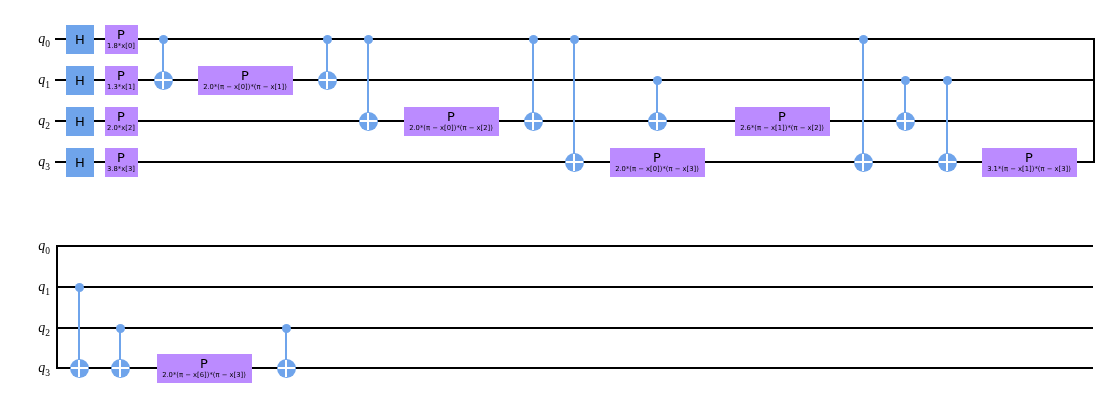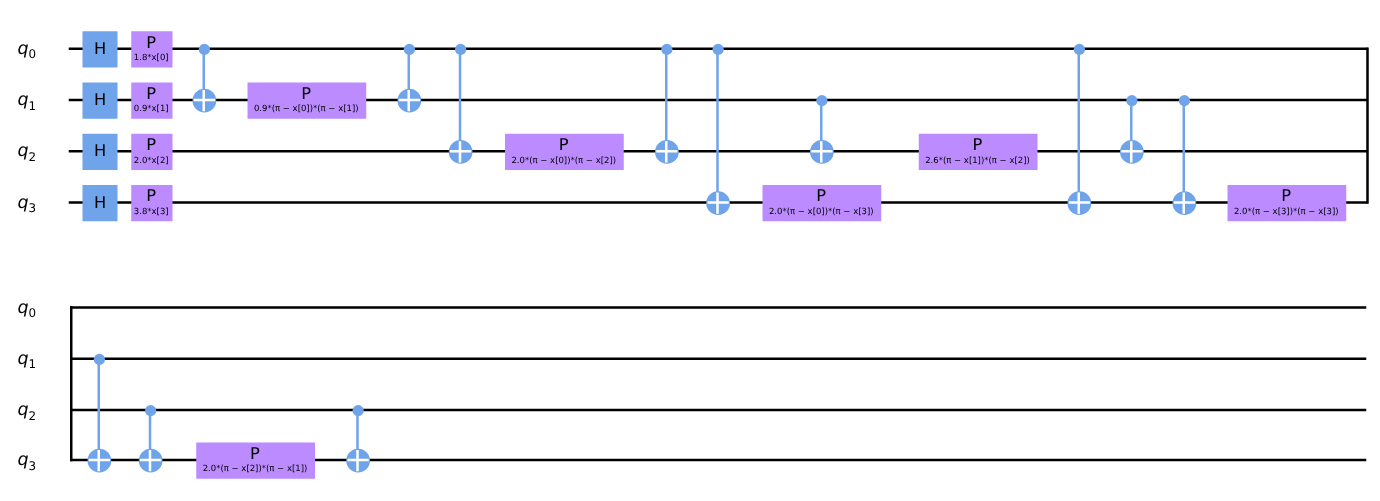--- a/index.html
+++ b/index.html
@@ -13,25 +13,27 @@
     width: 1104px;
     height: 401px;
     background: #ffffff;
     overflow: hidden;
   }
   .circuit { position: absolute; left: 0; top: 0; width: 1104px; height: 401px; }
   .qlabel {
     position: absolute;
     left: 14px;
     width: 36px;
+    text-align: right;
     font-size: 14px;
     line-height: 20px;
     font-style: italic;
     color: #000000;
     white-space: nowrap;
+    font-family: Liberation Serif, serif;
   }
   .qlabel sub {
     font-style: normal;
     font-size: 9.5px;
     line-height: 0;
   }
   .wire { position: absolute; height: 2px; background: #000000; }
   .vline { position: absolute; width: 2px; background: #000000; }
   .cxline { position: absolute; width: 2px; }
   .ctrl {
@@ -84,39 +86,39 @@
       </div>
       <div class="gatebox" style="left: 66px; top: 147.5px; width: 28px; background: rgb(111, 164, 235);">
         <span class="glabel">H</span>
       </div>
       <div class="gatebox" style="left: 104.5px; top: 24.5px; width: 33px; background: rgb(187, 139, 255);">
         <span class="glabel">P</span>
         <span class="gsub">1.8*x[0]</span>
       </div>
       <div class="gatebox" style="left: 104.5px; top: 65.5px; width: 33px; background: rgb(187, 139, 255);">
         <span class="glabel">P</span>
-        <span class="gsub">0.9*x[1]</span>
+        <span class="gsub">1.3*x[1]</span>
       </div>
       <div class="gatebox" style="left: 104.5px; top: 106.5px; width: 33px; background: rgb(187, 139, 255);">
         <span class="glabel">P</span>
         <span class="gsub">2.0*x[2]</span>
       </div>
       <div class="gatebox" style="left: 104.5px; top: 147.5px; width: 33px; background: rgb(187, 139, 255);">
         <span class="glabel">P</span>
         <span class="gsub">3.8*x[3]</span>
       </div>
       <div class="cxline" style="left: 162px; top: 39px; height: 41px; background: rgb(111, 164, 235);"></div>
       <div class="ctrl" style="left: 158.5px; top: 34.5px; background: rgb(111, 164, 235);"></div>
       <div class="target" style="left: 153.5px; top: 70.5px; background: rgb(111, 164, 235);">
         <div class="hbar"></div>
         <div class="vbar"></div>
       </div>
       <div class="gatebox" style="left: 197.5px; top: 65.5px; width: 95px; background: rgb(187, 139, 255);">
         <span class="glabel">P</span>
-        <span class="gsub">0.9*(π − x[0])*(π − x[1])</span>
+        <span class="gsub">2.0*(π − x[0])*(π − x[1])</span>
       </div>
       <div class="cxline" style="left: 326px; top: 39px; height: 41px; background: rgb(111, 164, 235);"></div>
       <div class="ctrl" style="left: 322.5px; top: 34.5px; background: rgb(111, 164, 235);"></div>
       <div class="target" style="left: 317.5px; top: 70.5px; background: rgb(111, 164, 235);">
         <div class="hbar"></div>
         <div class="vbar"></div>
       </div>
       <div class="cxline" style="left: 367px; top: 39px; height: 82px; background: rgb(111, 164, 235);"></div>
       <div class="ctrl" style="left: 363.5px; top: 34.5px; background: rgb(111, 164, 235);"></div>
       <div class="target" style="left: 358.5px; top: 111.5px; background: rgb(111, 164, 235);">
@@ -166,21 +168,21 @@
         <div class="vbar"></div>
       </div>
       <div class="cxline" style="left: 946px; top: 80px; height: 82px; background: rgb(111, 164, 235);"></div>
       <div class="ctrl" style="left: 942.5px; top: 75.5px; background: rgb(111, 164, 235);"></div>
       <div class="target" style="left: 937.5px; top: 152.5px; background: rgb(111, 164, 235);">
         <div class="hbar"></div>
         <div class="vbar"></div>
       </div>
       <div class="gatebox" style="left: 981.5px; top: 147.5px; width: 95px; background: rgb(187, 139, 255);">
         <span class="glabel">P</span>
-        <span class="gsub">2.0*(π − x[3])*(π − x[3])</span>
+        <span class="gsub">3.1*(π − x[1])*(π − x[3])</span>
       </div>
     </div>
     <div class="circuit">
       <div class="qlabel" style="top: 236px; color: rgb(0, 0, 0);"><span>q</span><sub>0</sub></div>
       <div class="wire" style="left: 56px; top: 245px; width: 1037px; background: rgb(0, 0, 0);"></div>
       <div class="qlabel" style="top: 277px; color: rgb(0, 0, 0);"><span>q</span><sub>1</sub></div>
       <div class="wire" style="left: 56px; top: 286px; width: 1037px; background: rgb(0, 0, 0);"></div>
       <div class="qlabel" style="top: 318px; color: rgb(0, 0, 0);"><span>q</span><sub>2</sub></div>
       <div class="wire" style="left: 56px; top: 327px; width: 1037px; background: rgb(0, 0, 0);"></div>
       <div class="qlabel" style="top: 358px; color: rgb(0, 0, 0);"><span>q</span><sub>3</sub></div>
@@ -193,21 +195,21 @@
         <div class="vbar"></div>
       </div>
       <div class="cxline" style="left: 119px; top: 328px; height: 40px; background: rgb(111, 164, 235);"></div>
       <div class="ctrl" style="left: 115.5px; top: 323.5px; background: rgb(111, 164, 235);"></div>
       <div class="target" style="left: 110.5px; top: 358.5px; background: rgb(111, 164, 235);">
         <div class="hbar"></div>
         <div class="vbar"></div>
       </div>
       <div class="gatebox" style="left: 156.5px; top: 353.5px; width: 95px; background: rgb(187, 139, 255);">
         <span class="glabel">P</span>
-        <span class="gsub">2.0*(π − x[2])*(π − x[1])</span>
+        <span class="gsub">2.0*(π − x[6])*(π − x[3])</span>
       </div>
       <div class="cxline" style="left: 285px; top: 328px; height: 40px; background: rgb(111, 164, 235);"></div>
       <div class="ctrl" style="left: 281.5px; top: 323.5px; background: rgb(111, 164, 235);"></div>
       <div class="target" style="left: 276.5px; top: 358.5px; background: rgb(111, 164, 235);">
         <div class="hbar"></div>
         <div class="vbar"></div>
       </div>
     </div>
   </div>
 

